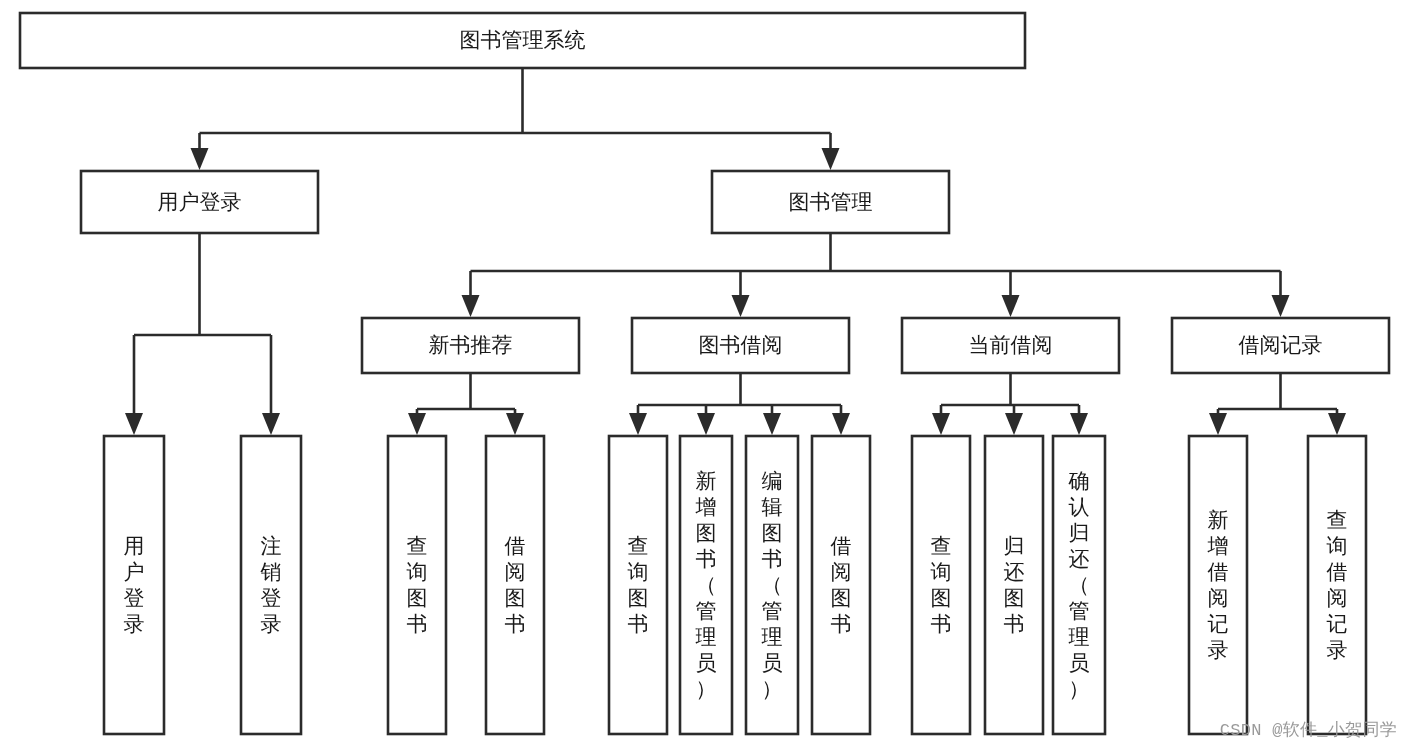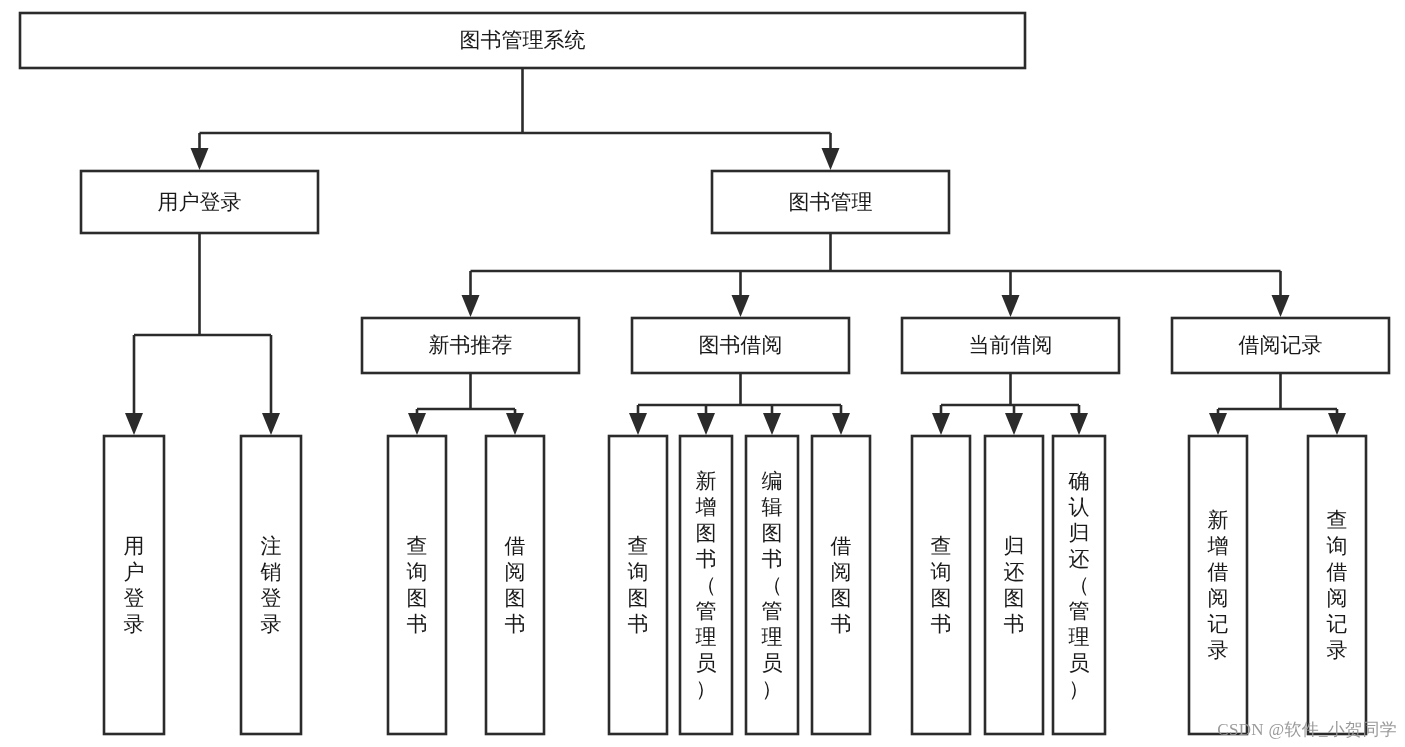--- a/index.html
+++ b/index.html
@@ -52,21 +52,21 @@
   .node-label-v {
     fill: #1a1a1a;
     font-family: "Liberation Sans", "DejaVu Sans", sans-serif;
     font-size: 21px;
     text-anchor: middle;
   }
   .watermark-text {
     position: absolute;
     right: 8px;
     bottom: 6px;
-    font-family: Liberation Serif, serif;
+    font-family: Liberation Mono, monospace;
     font-size: 17px;
     color: #9a9a9a;
     white-space: nowrap;
     letter-spacing: 0.3px;
     pointer-events: none;
   }
 </style>
 </head>
 <body>
 

